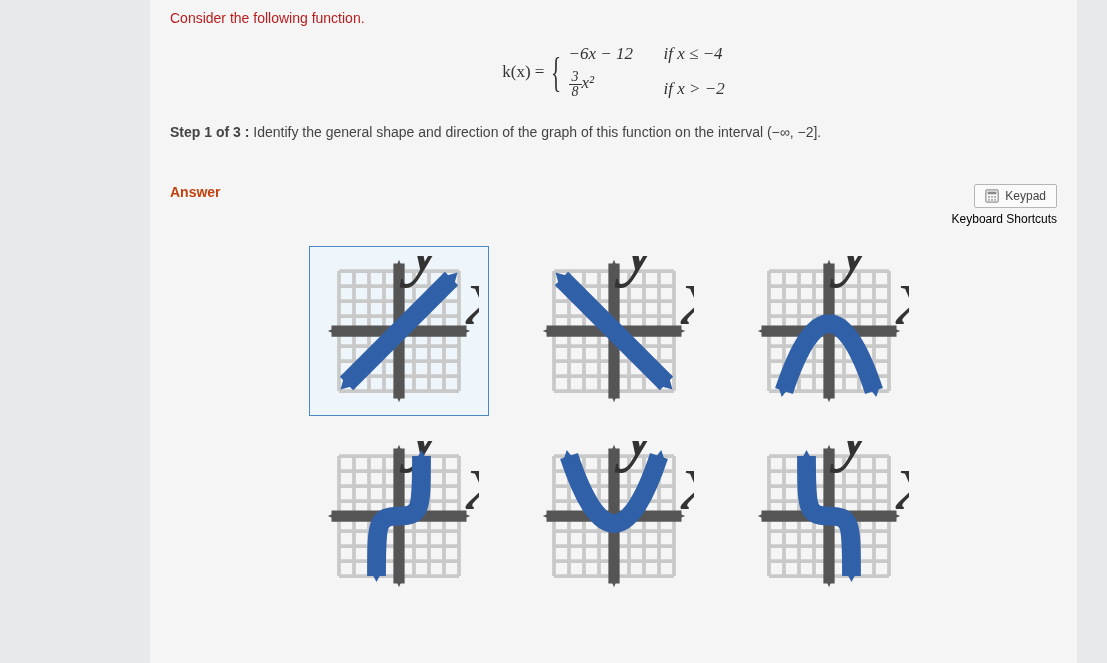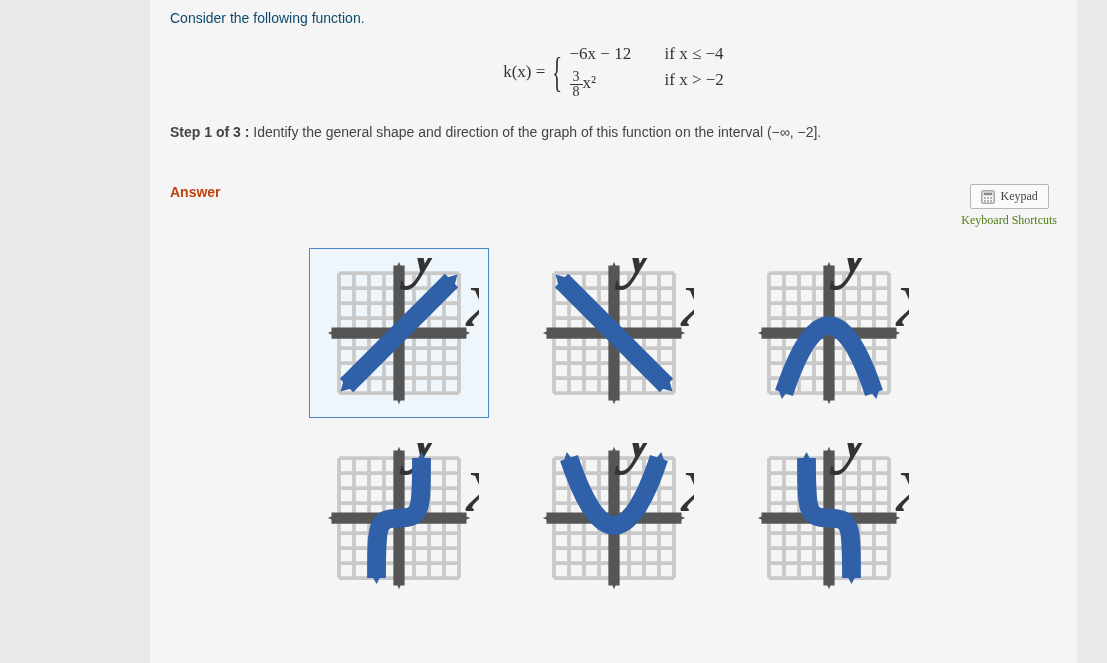--- a/index.html
+++ b/index.html
@@ -13,73 +13,73 @@
   }
   .page {
     background: #f5f5f6;
     margin: 0 30px 0 150px;
     padding: 10px 20px;
     min-height: 663px;
     position: relative;
   }
   .question-text {
     font-size: 14px;
-    color: #0c4a6e;
+    color: #b91c1c;
     margin-bottom: 18px;
   }
   .formula-section {
     text-align: center;
     margin: 15px 0 25px 0;
     font-family: 'Times New Roman', serif;
     font-size: 17px;
     color: #333;
   }
   .formula-inner { display: inline-flex; align-items: center; gap: 6px; }
   .brace {
     font-size: 42px;
     line-height: 42px;
     font-weight: 100;
     transform: scaleX(0.5);
     margin: 0 -4px;
   }
   .cases { display: flex; flex-direction: column; gap: 6px; text-align: left; }
-  .case-row { display: flex; gap: 25px; align-items: flex-start; }
+  .case-row { display: flex; gap: 25px; align-items: flex-end; font-style: italic; }
   .case-left { min-width: 70px; }
   .frac { display: inline-flex; flex-direction: column; align-items: center; vertical-align: middle; font-size: 14px; line-height: 1; }
   .frac .num { border-bottom: 1px solid #333; padding: 0 3px; }
   .frac .den { padding: 0 3px; }
   .step-text {
     font-size: 14px;
     color: #444;
     margin-bottom: 44px;
   }
   .step-text b { font-weight: 600; }
   .answer-row {
     display: flex;
     justify-content: space-between;
     align-items: flex-start;
     margin-bottom: 15px;
   }
   .answer-label { font-size: 14px; font-weight: 600; color: #c2410c; }
-  .right-controls { text-align: center; font-size: 12px; color: #555; font-family: Liberation Serif, serif; }
+  .right-controls { text-align: right; font-size: 12px; color: #555; }
   .keypad-btn {
     display: inline-flex;
     align-items: center;
     gap: 6px;
     border: 1px solid #b5b5b5;
     background: #fafafa;
     padding: 4px 10px;
     border-radius: 2px;
     font-size: 12px;
     color: #444;
     cursor: pointer;
     margin-bottom: 4px;
   }
   .keypad-btn svg { width: 14px; height: 14px; }
-  .shortcut-link { color: #4d7c0f; cursor: pointer; }
+  .shortcut-link { color: #000000; cursor: pointer; }
   .grid-container {
     display: grid;
     grid-template-columns: repeat(3, 180px);
     grid-template-rows: repeat(2, 170px);
     gap: 15px 35px;
     justify-content: center;
     margin-top: 20px;
   }
   .graph-tile {
     width: 180px;

